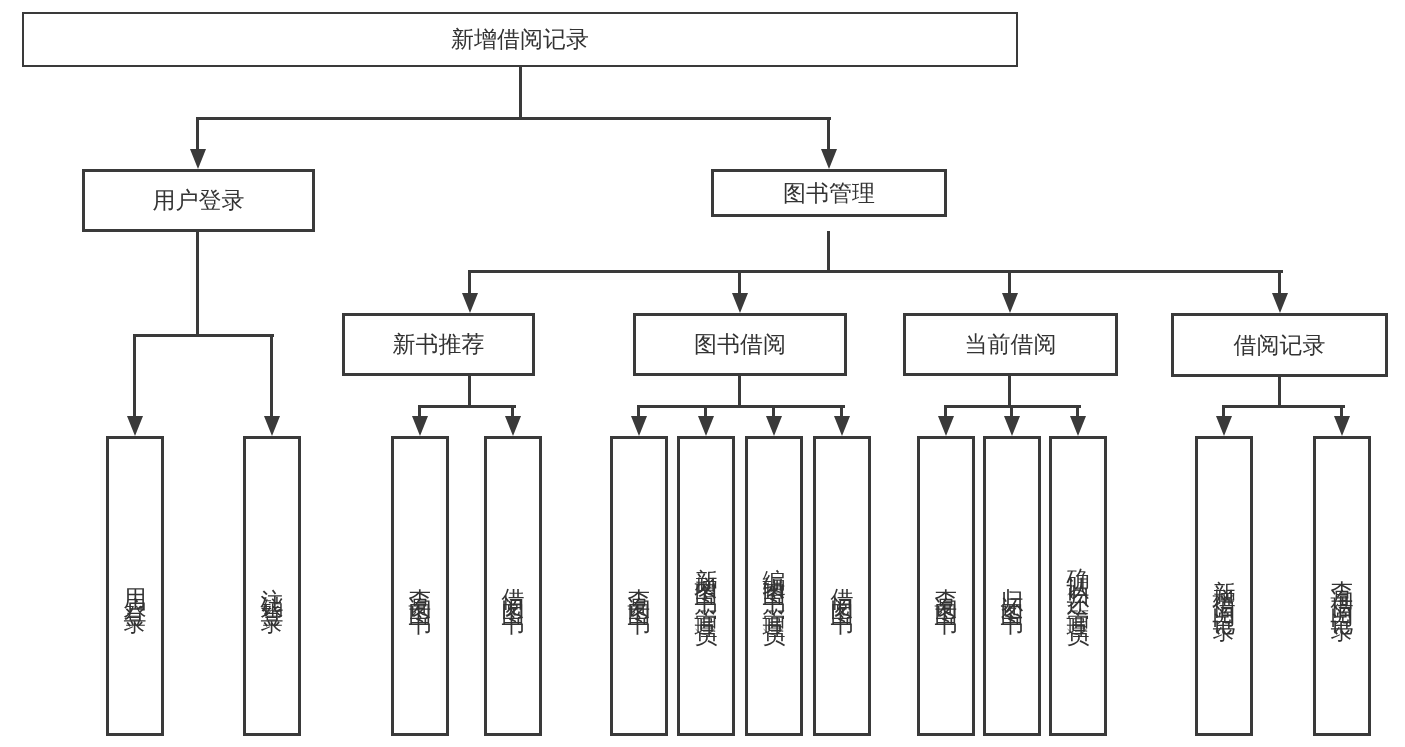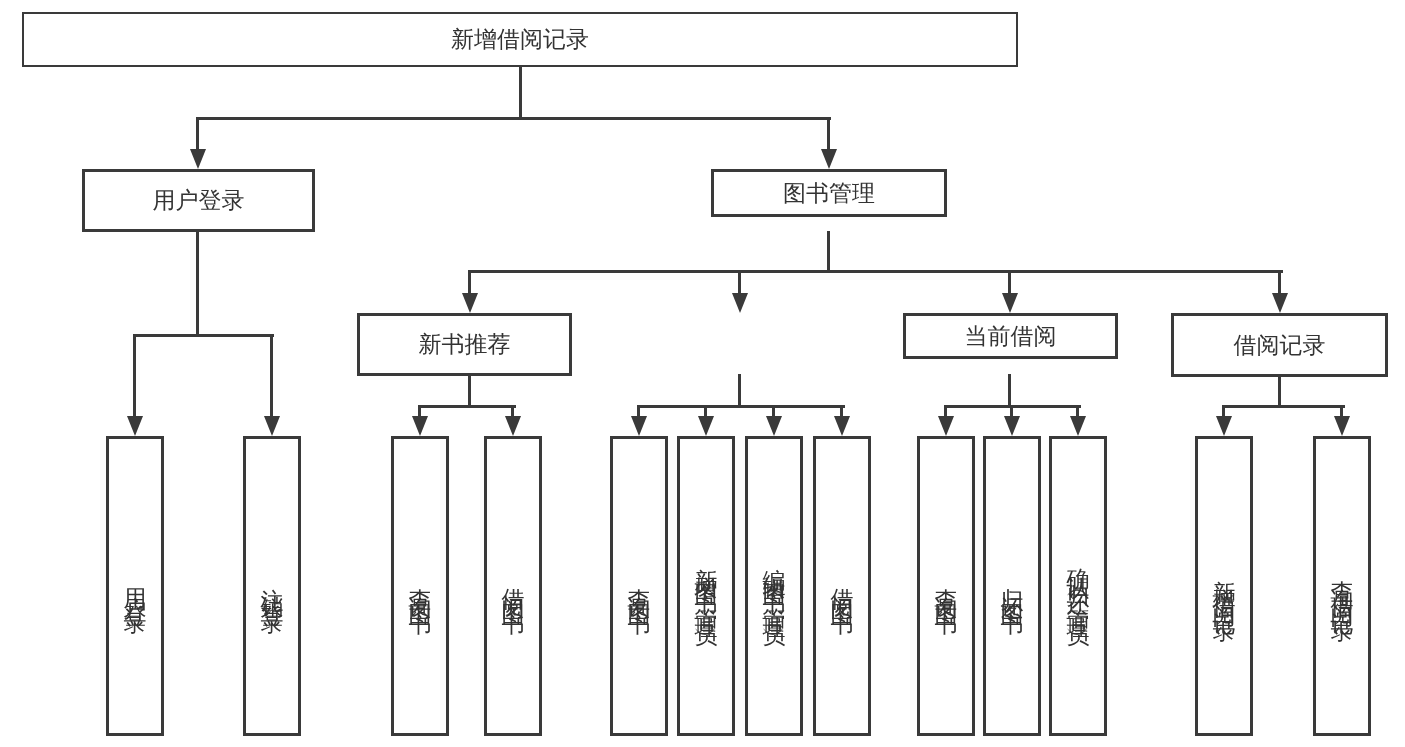--- a/index.html
+++ b/index.html
@@ -44,24 +44,27 @@
     <span class="hlabel">新增借阅记录</span>
   </div>
 
   <div class="box" style="left:82px;top:169px;width:233px;height:63px">
     <span class="hlabel">用户登录</span>
   </div>
   <div class="box" style="left:711px;top:169px;width:236px;height:48px">
     <span class="hlabel">图书管理</span>
   </div>
 
-  <div class="box" style="left:357px;top:313px;width:215px;height:63px">
+  <div class="box" style="left:342px;top:313px;width:193px;height:63px">
     <span class="hlabel">新书推荐</span>
   </div>
-  <div class="box" style="left:903px;top:313px;width:215px;height:46px">
+  <div class="box" style="left:633px;top:313px;width:214px;height:63px">
+    <span class="hlabel">图书借阅</span>
+  </div>
+  <div class="box" style="left:903px;top:313px;width:215px;height:63px">
     <span class="hlabel">当前借阅</span>
   </div>
   <div class="box" style="left:1171px;top:313px;width:217px;height:64px">
     <span class="hlabel">借阅记录</span>
   </div>
 
   <div class="box" style="left:106px;top:436px;width:58px;height:300px">
     <span class="vtext">用户登录</span>
   </div>
   <div class="box" style="left:243px;top:436px;width:58px;height:300px">

